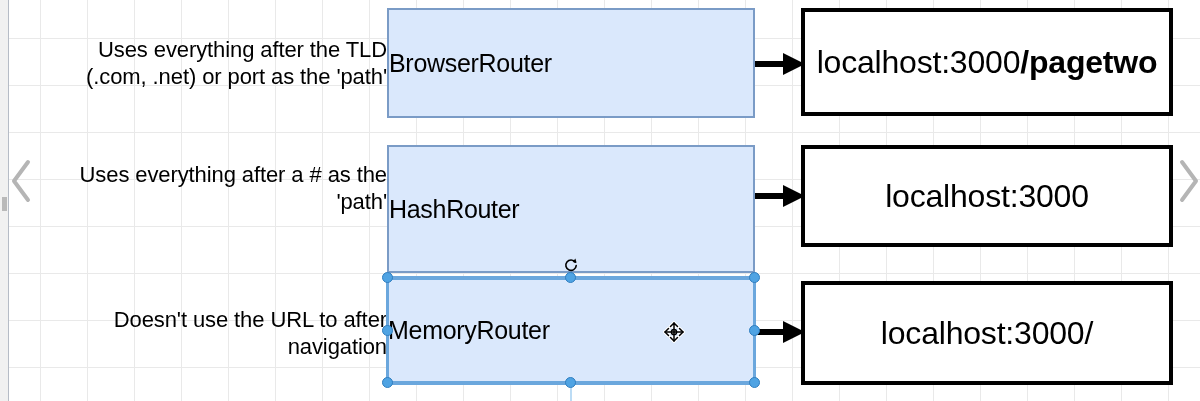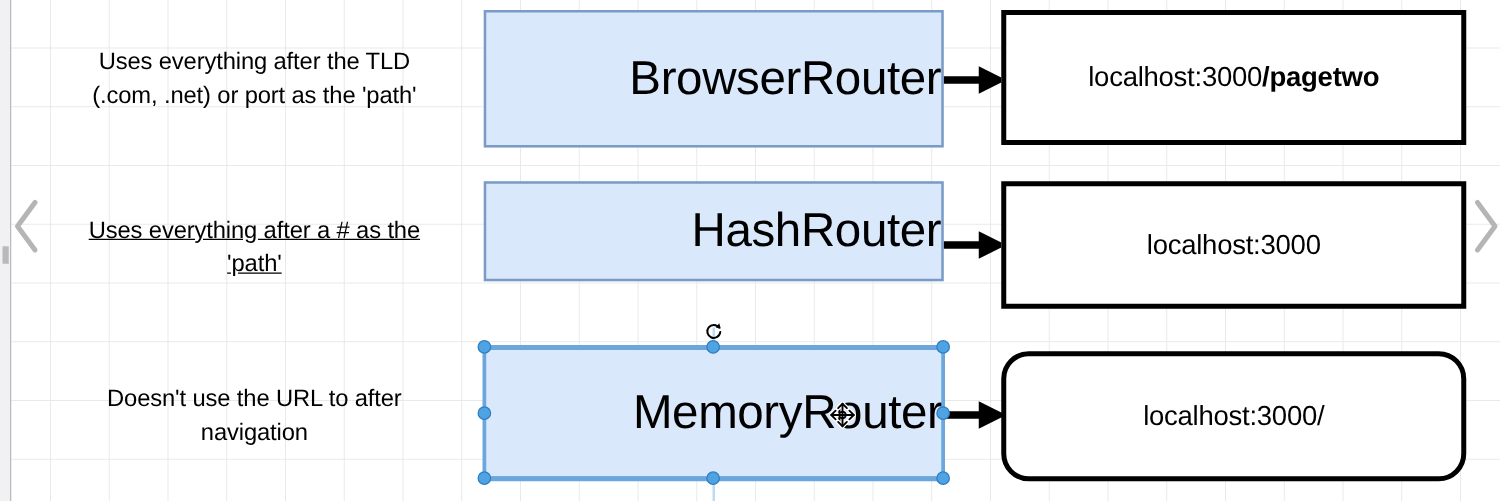--- a/index.html
+++ b/index.html
@@ -47,66 +47,66 @@
     width: 26px; height: 46px;
     color: #b5b5b5;
   }
   .chevron svg { display: block; width: 100%; height: 100%; }
   .chevron-left  { left: 8px;  top: 158px; }
   .chevron-right { left: 1176px; top: 158px; }
 
   
   .label {
     position: absolute;
-    text-align: center;
-    color: #000000;
-    font-size: 19px;
+    text-align: right;
+    color: #000000;
+    font-size: 22px;
     line-height: 27px;
     letter-spacing: -0.1px;
     white-space: pre-line;
     z-index: 10;
   }
   .label-1 { left: 20px; top: 36px;  width: 367px; }
-  .label-2 { left: 20px; top: 171px; width: 367px; text-decoration: underline; }
+  .label-2 { left: 20px; top: 161px; width: 367px; }
   .label-3 { left: 20px; top: 306px; width: 367px; }
 
   
   .router-box {
     position: absolute;
     background: #dae8fc;
     border: 2px solid #7a9bc6;
     display: flex;
     align-items: center;
-    justify-content: flex-end;
-    font-size: 38px;
+    justify-content: flex-start;
+    font-size: 25px;
     color: #000000;
     letter-spacing: -0.3px;
     z-index: 12;
   }
   .router-1 { left: 387px; top: 8px;   width: 368px; height: 110px; }
-  .router-2 { left: 387px; top: 145px; width: 368px; height: 80px; padding-left: 48px; }
+  .router-2 { left: 387px; top: 145px; width: 368px; height: 128px; }
   .router-3 { left: 387px; top: 279px; width: 368px; height: 103px;
               border: 1px solid #8fb3d9; }
 
   
   .url-box {
     position: absolute;
     background: #ffffff;
     border: 4px solid #000000;
     display: flex;
     align-items: center;
-    font-size: 22px;
+    font-size: 32px;
     color: #000000;
     letter-spacing: -0.2px;
     white-space: nowrap;
     z-index: 12;
   }
   .url-1 { left: 801px; top: 8px;   width: 372px; height: 108px; justify-content: center; }
   .url-2 { left: 801px; top: 145px; width: 372px; height: 102px; justify-content: center; }
-  .url-3 { left: 801px; top: 281px; width: 372px; height: 104px; justify-content: center; border-radius: 22px; }
+  .url-3 { left: 801px; top: 281px; width: 372px; height: 104px; justify-content: center; }
   .url-strong { font-weight: bold; text-align: center; }
 
   
   .arrow {
     position: absolute;
     z-index: 11;
     height: 24px;
   }
   .arrow svg { display: block; }
   .arrow-1 { left: 753px; top: 52px;  width: 52px; }

